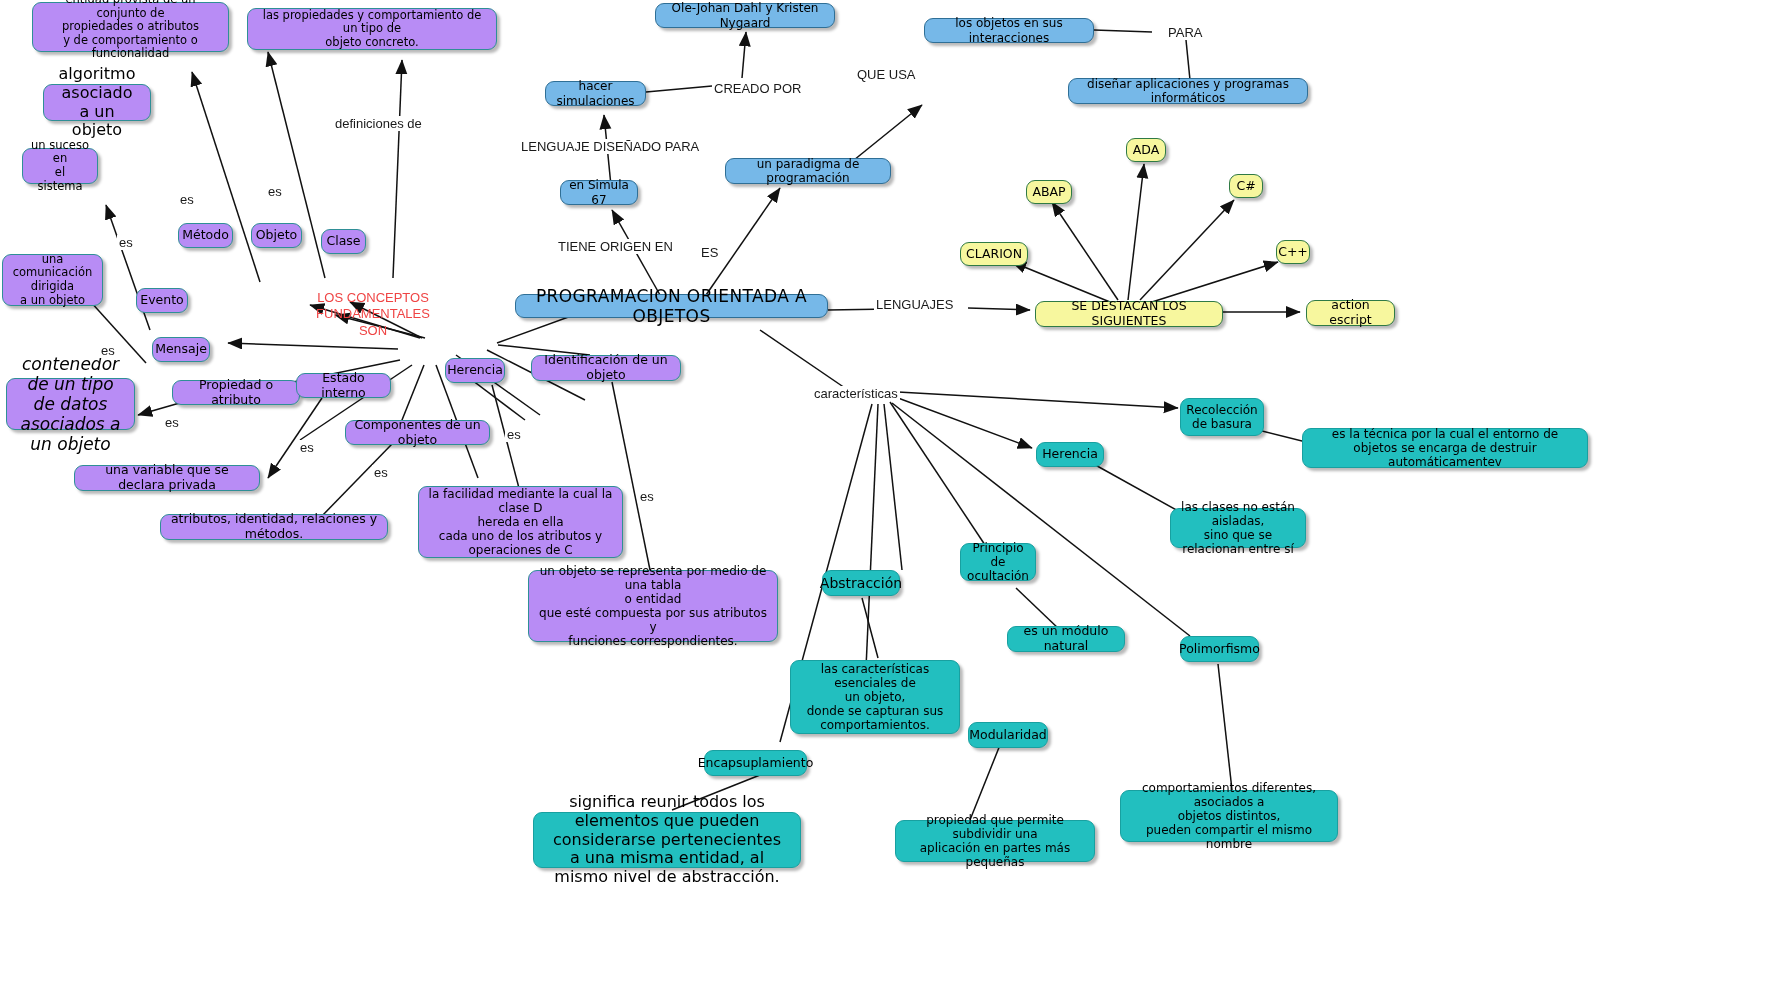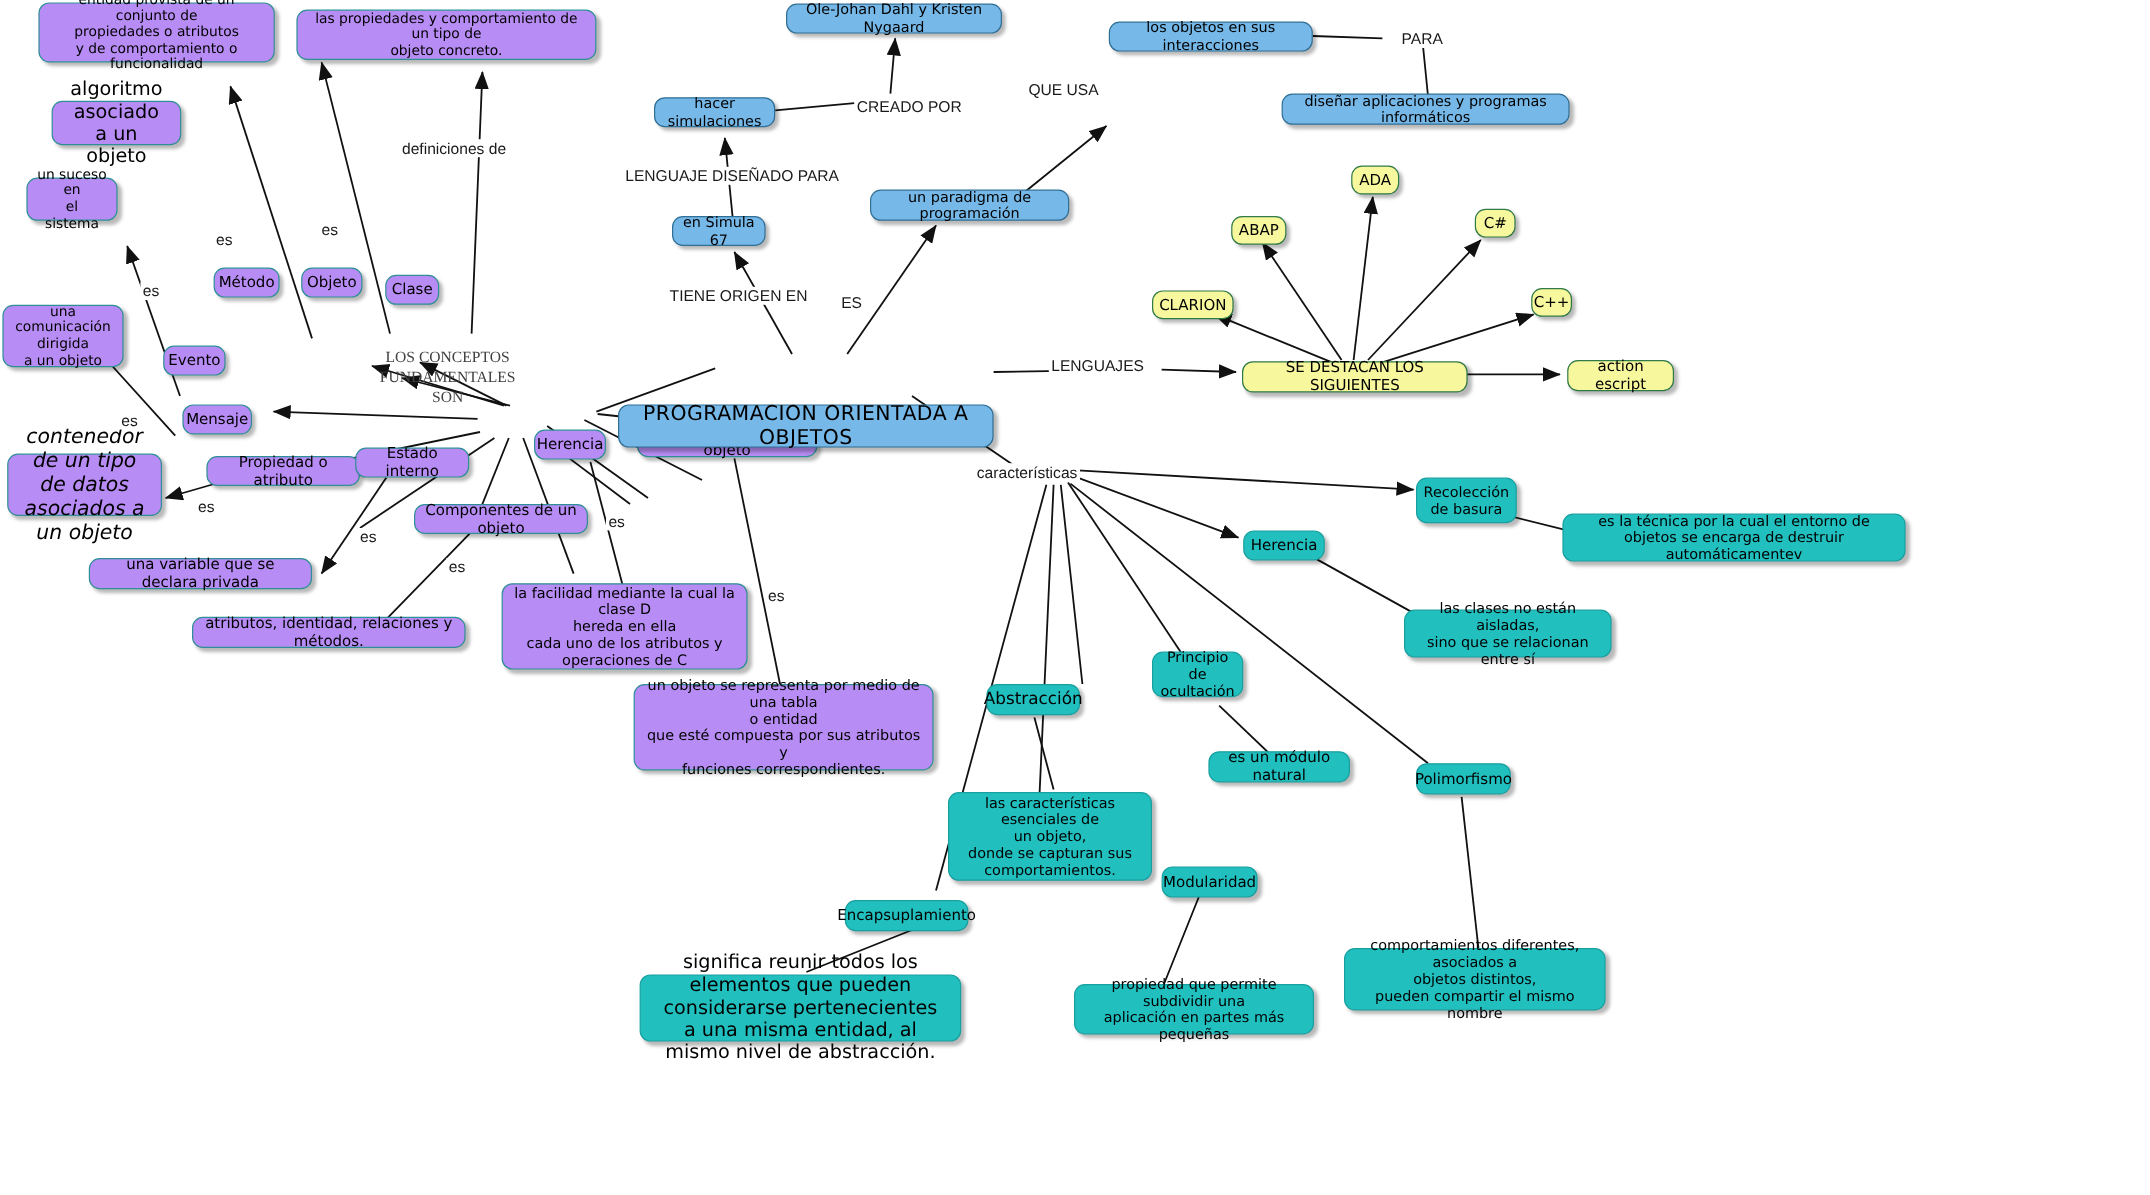--- a/index.html
+++ b/index.html
@@ -163,21 +163,21 @@
   <div class="node purple" style="left:418px;top:486px;width:205px;height:72px;font-size:12px;">la facilidad mediante la cual la clase D
 hereda en ella
 cada uno de los atributos y
 operaciones de C</div>
 
   <div class="node purple" style="left:528px;top:570px;width:250px;height:72px;font-size:12px;">un objeto se representa por medio de una tabla
 o entidad
 que esté compuesta por sus atributos y
 funciones correspondientes.</div>
 
-  <div class="node blue title-node" style="left:515px;top:294px;width:313px;height:36px;margin-top:43px;">PROGRAMACION ORIENTADA A OBJETOS</div>
+  <div class="node blue title-node" style="left:515px;top:294px;width:313px;height:24px;">PROGRAMACION ORIENTADA A OBJETOS</div>
 
   <div class="node blue" style="left:545px;top:81px;width:101px;height:25px;font-size:12px;">hacer simulaciones</div>
 
   <div class="node blue" style="left:560px;top:180px;width:78px;height:25px;font-size:12px;">en Simula 67</div>
 
   <div class="node blue" style="left:655px;top:3px;width:180px;height:25px;font-size:12px;">Ole-Johan Dahl y Kristen Nygaard</div>
 
   <div class="node blue" style="left:725px;top:158px;width:166px;height:26px;font-size:12px;">un paradigma de programación</div>
 
   <div class="node blue" style="left:924px;top:18px;width:170px;height:25px;font-size:12px;">los objetos en sus interacciones</div>
@@ -199,21 +199,21 @@
   <div class="node yellow" style="left:1306px;top:300px;width:89px;height:26px;font-size:12.5px;">action escript</div>
 
   <div class="node teal" style="left:1180px;top:398px;width:84px;height:38px;font-size:12px;">Recolección
 de basura</div>
 
   <div class="node teal" style="left:1302px;top:428px;width:286px;height:40px;font-size:12px;">es la técnica por la cual el entorno de
 objetos se encarga de destruir automáticamentev</div>
 
   <div class="node teal" style="left:1036px;top:442px;width:68px;height:25px;font-size:12.5px;">Herencia</div>
 
-  <div class="node teal" style="left:1170px;top:508px;width:173px;height:40px;font-size:12px;">las clases no están aisladas,
+  <div class="node teal" style="left:1170px;top:508px;width:136px;height:40px;font-size:12px;">las clases no están aisladas,
 sino que se relacionan entre sí</div>
 
   <div class="node teal" style="left:960px;top:543px;width:76px;height:38px;font-size:12px;">Principio de
 ocultación</div>
 
   <div class="node teal" style="left:1007px;top:626px;width:118px;height:26px;font-size:12.5px;">es un módulo natural</div>
 
   <div class="node teal" style="left:1180px;top:636px;width:79px;height:26px;font-size:12.5px;">Polimorfismo</div>
 
   <div class="node teal" style="left:1120px;top:790px;width:218px;height:52px;font-size:12px;">comportamientos diferentes, asociados a
@@ -231,21 +231,21 @@
 
   <div class="node teal" style="left:533px;top:812px;width:268px;height:56px;font-size:16px;">significa reunir todos los elementos que pueden
 considerarse pertenecientes
 a una misma entidad, al mismo nivel de abstracción.</div>
 
   <div class="node teal" style="left:968px;top:722px;width:80px;height:26px;font-size:12.5px;">Modularidad</div>
 
   <div class="node teal" style="left:895px;top:820px;width:200px;height:42px;font-size:12px;">propiedad que permite subdividir una
 aplicación en partes más pequeñas</div>
 
-  <div style="position:absolute;left:308px;top:290px;width:130px;text-align:center;font-size:13px;font-family:Liberation Serif, serif;color:#404040;line-height:1.25;white-space:pre-line;">LOS CONCEPTOS
+  <div style="position:absolute;left:308px;top:290px;width:130px;text-align:center;font-size:13px;font-family:Liberation Sans, sans-serif;color:#ef4444;line-height:1.25;white-space:pre-line;">LOS CONCEPTOS
 FUNDAMENTALES SON</div>
 
   <div class="linklabel" style="left:333px;top:116px;">definiciones de</div>
 
   <div class="linklabel" style="left:178px;top:192px;">es</div>
   <div class="linklabel" style="left:266px;top:184px;">es</div>
   <div class="linklabel" style="left:117px;top:235px;">es</div>
   <div class="linklabel" style="left:99px;top:343px;">es</div>
   <div class="linklabel" style="left:163px;top:415px;">es</div>
   <div class="linklabel" style="left:298px;top:440px;">es</div>

